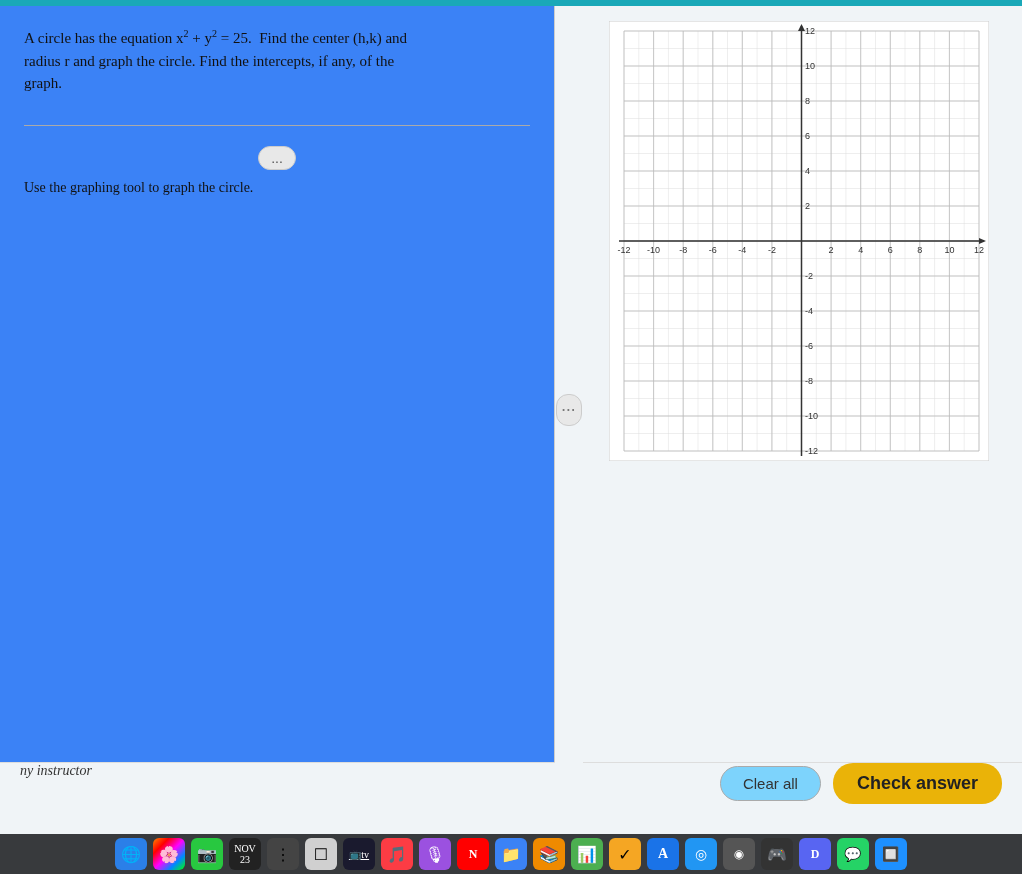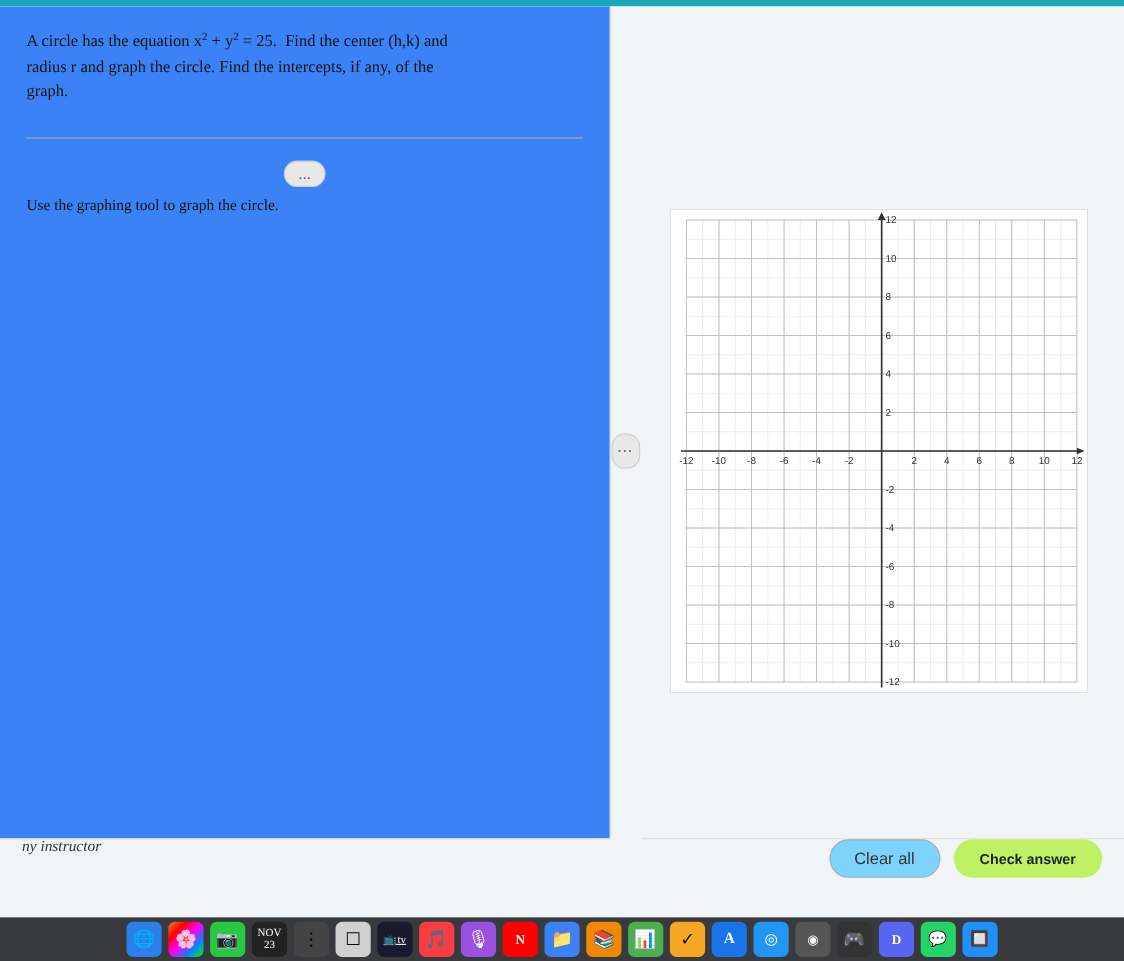--- a/index.html
+++ b/index.html
@@ -132,21 +132,21 @@
       writing-mode: vertical-rl;
       font-size: 14px;
       color: #555;
     }
 
     
     .right-panel {
       flex: 1;
       background: #f0f4f7;
       display: flex;
-      align-items: center;
+      align-items: flex-start;
       justify-content: center;
       padding: 10px 10px 10px 30px;
     }
 
     .graph-container {
       position: relative;
       margin-top: 5px;
     }
 
     
@@ -180,25 +180,25 @@
       background: #7dd3fc;
       border: 1px solid #aaa;
       border-radius: 20px;
       padding: 8px 22px;
       font-size: 15px;
       cursor: pointer;
       color: #333;
     }
 
     .btn-check {
-      background: #bef264;
+      background: #eab308;
       border: none;
       border-radius: 20px;
       padding: 10px 24px;
-      font-size: 13px;
+      font-size: 18px;
       font-weight: 600;
       cursor: pointer;
       color: #222;
     }
 
     
     .mac-dock {
       position: absolute;
       bottom: 0;
       left: 0;

